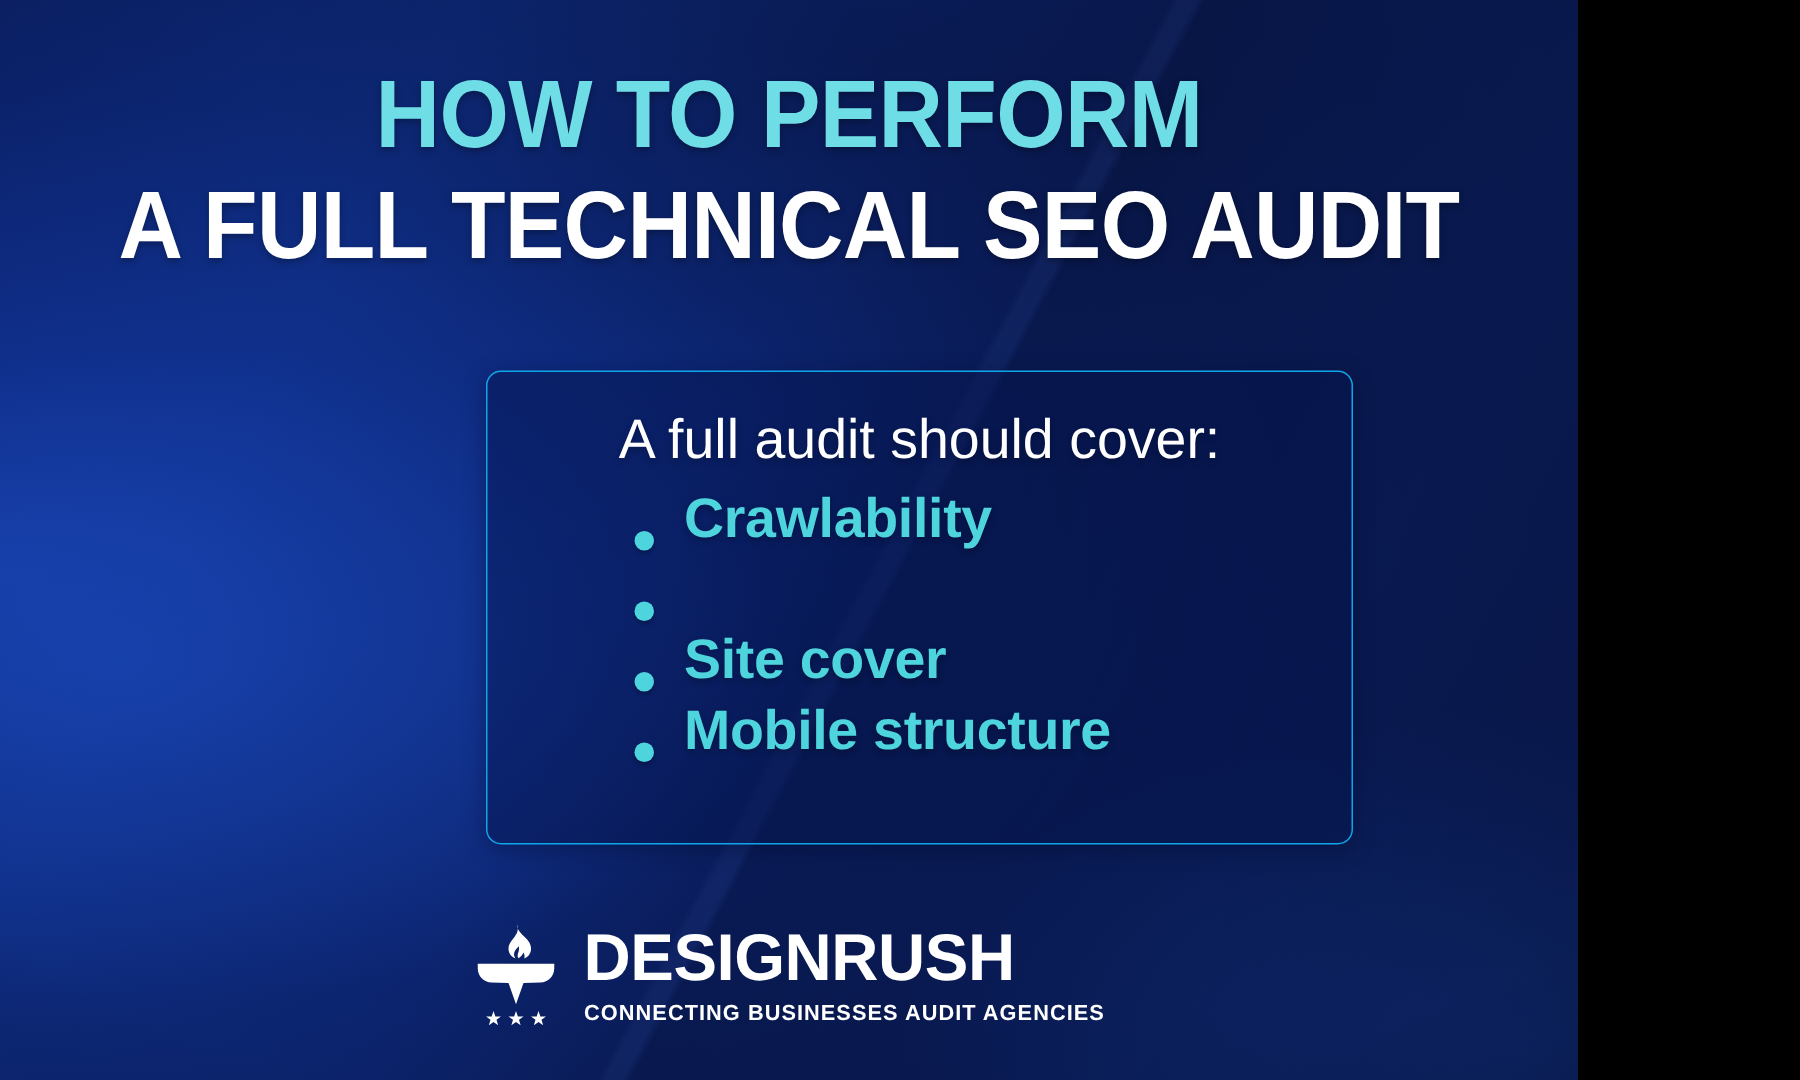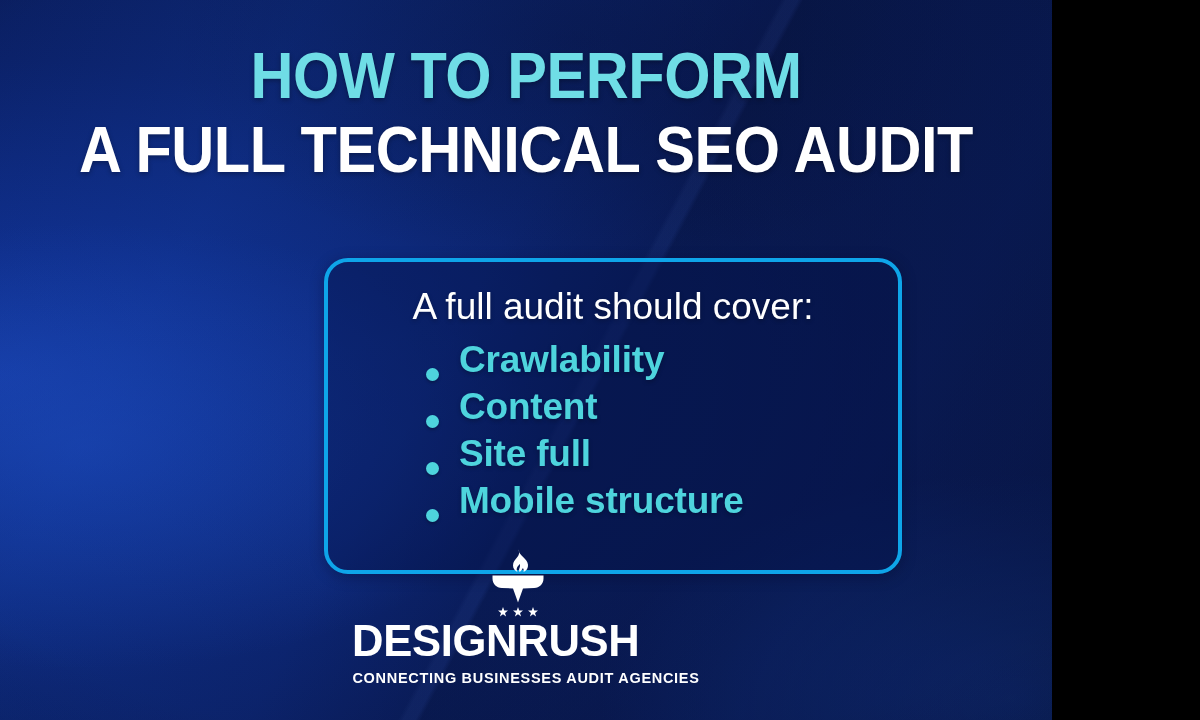--- a/index.html
+++ b/index.html
@@ -89,26 +89,26 @@
     margin-bottom: 10px;
   }
   .headline .line2 {
     font-size: 64px;
     color: #ffffff;
   }
 
   .audit-box {
     position: absolute;
     left: 324px;
-    top: 258px;
+    top: 247px;
     width: 578px;
     height: 316px;
     box-sizing: border-box;
-    border: 4px solid #0ea5e9;
-    border-radius: 24px;
+    border: 1px solid #0ea5e9;
+    border-radius: 10px;
     background: rgba(5, 20, 74, 0.42);
     box-shadow: 0 3px 14px rgba(2,8,36,0.35);
   }
   .audit-title {
     position: absolute;
     left: 0;
     right: 0;
     top: 24px;
     text-align: center;
     font-size: 37px;
@@ -151,21 +151,20 @@
 
   
   .logo {
     position: absolute;
     left: 0;
     right: 0;
     bottom: 34px;
     display: flex;
     align-items: center;
     justify-content: center;
-    flex-direction: column;
   }
   .logo-mark {
     width: 58px;
     height: 72px;
     margin-right: 16px;
     flex: 0 0 auto;
     display: block;
   }
   .logo-words {
     display: flex;
@@ -215,26 +214,25 @@
       <ul class="bullet-list">
 
         <li>
           <span class="bullet-dot"></span>
           <span class="bullet-text">Crawlability</span>
         </li>
 
 
         <li>
           <span class="bullet-dot"></span>
-          <span class="bullet-text">Content</span>
-        </li>
-
-        <li>
-          <span class="bullet-dot"></span>
-          <span class="bullet-text">Site full</span>
+        </li>
+
+        <li>
+          <span class="bullet-dot"></span>
+          <span class="bullet-text">Site cover</span>
         </li>
 
         <li>
           <span class="bullet-dot"></span>
           <span class="bullet-text">Mobile structure</span>
         </li>
 
       </ul>
     </div>
 

